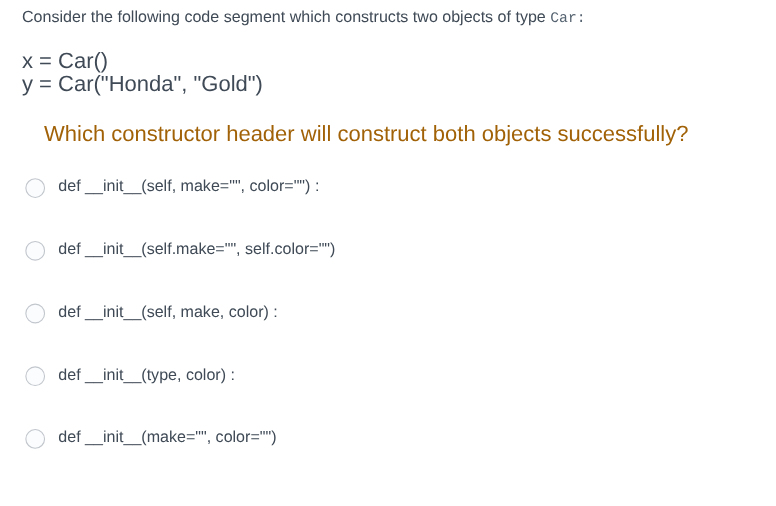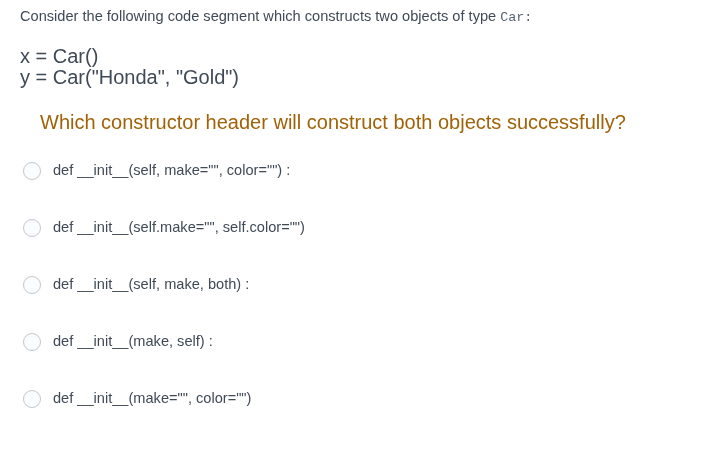--- a/index.html
+++ b/index.html
@@ -123,26 +123,26 @@
       <span class="option-label">def __init__(self, make="", color="") :</span>
     </div>
 
     <div class="option-row">
       <span class="radio"></span>
       <span class="option-label">def __init__(self.make="", self.color="")</span>
     </div>
 
     <div class="option-row">
       <span class="radio"></span>
-      <span class="option-label">def __init__(self, make, both) :</span>
+      <span class="option-label">def __init__(self, make, color) :</span>
     </div>
 
     <div class="option-row">
       <span class="radio"></span>
-      <span class="option-label">def __init__(make, self) :</span>
+      <span class="option-label">def __init__(type, color) :</span>
     </div>
 
     <div class="option-row">
       <span class="radio"></span>
       <span class="option-label">def __init__(make="", color="")</span>
     </div>
 
   </div>
 </div>
 

